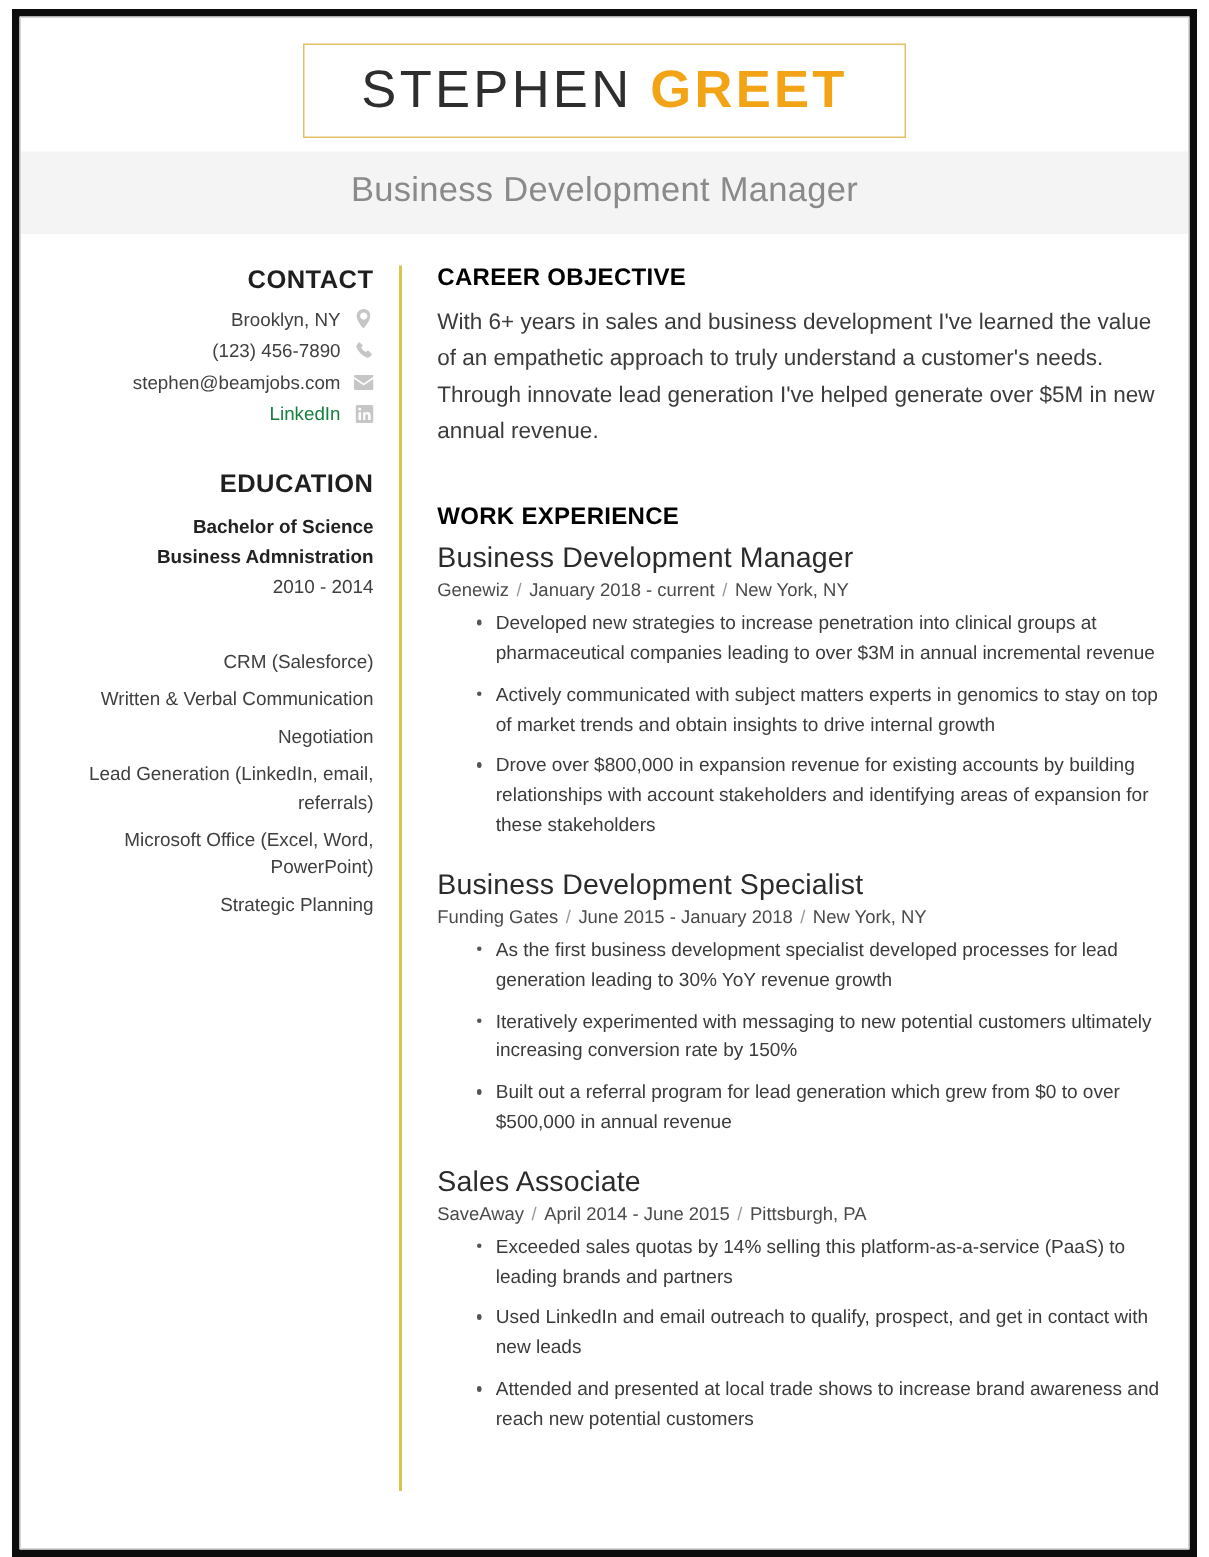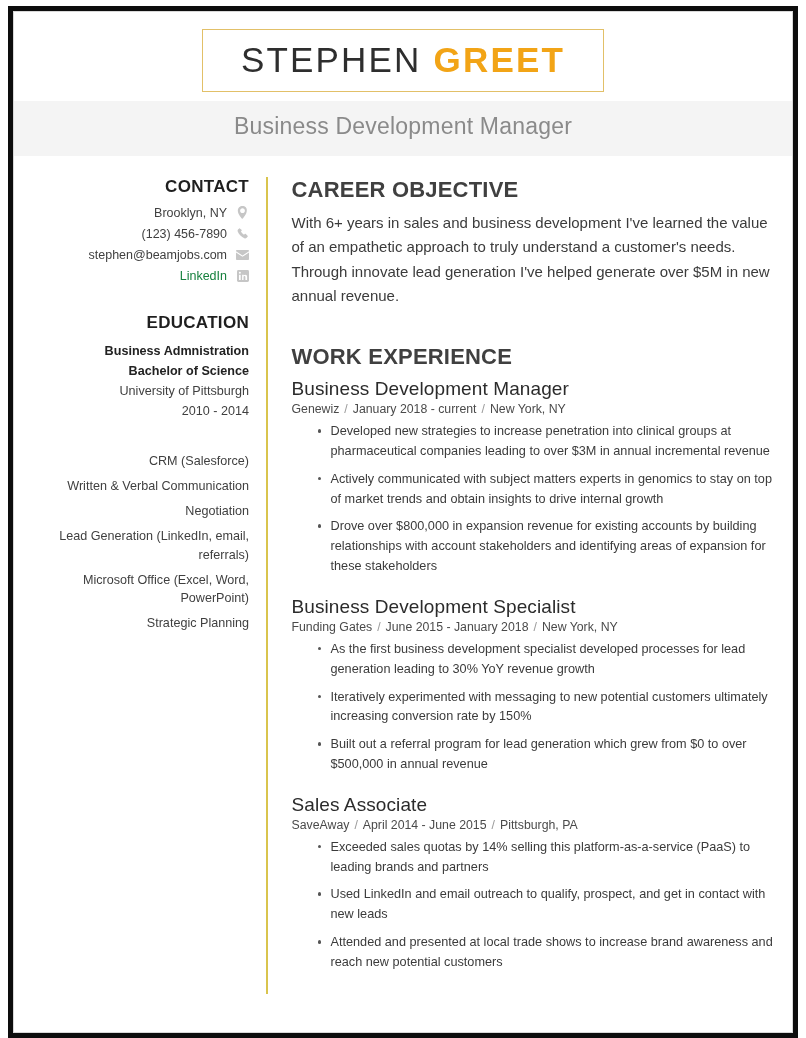--- a/index.html
+++ b/index.html
@@ -152,23 +152,23 @@
 
   .skill-line {
     font-size: 12.6px;
     color: #3f3f3f;
     line-height: 1.45;
     margin-bottom: 7px;
   }
 
   
   .main-heading {
-    font-size: 22px;
+    font-size: 16px;
     font-weight: 700;
-    color: #404040;
+    color: #000000;
     letter-spacing: 0.2px;
     margin: 0 0 8px 0;
   }
   .objective-text {
     font-size: 15px;
     color: #3b3b3b;
     line-height: 1.62;
     margin: 0;
   }
   .section-work { margin-top: 36px; }
@@ -273,23 +273,22 @@
                     <rect x="2" y="4.8" width="1.7" height="5.2" fill="#fff"></rect>
                     <circle cx="2.85" cy="2.7" r="1" fill="#fff"></circle>
                     <path fill="#fff" d="M5.1 4.8h1.6v.7c.3-.5.9-.8 1.6-.8 1.2 0 1.8.7 1.8 2.1V10H8.4V7.2c0-.7-.3-1.1-.9-1.1s-1 .4-1 1.1V10H5.1z"></path>
                   </svg>
             </span>
           </div>
         </div>
 
         <div class="side-block education">
           <div class="side-heading">EDUCATION</div>
+          <div class="edu-line strong">Bachelor of Science</div>
           <div class="edu-line strong">Business Admnistration</div>
-          <div class="edu-line strong">Bachelor of Science</div>
-          <div class="edu-line">University of Pittsburgh</div>
           <div class="edu-line">2010 - 2014</div>
         </div>
 
         <div class="side-block">
           <div class="skill-line">CRM (Salesforce)</div>
           <div class="skill-line">Written &amp; Verbal Communication</div>
           <div class="skill-line">Negotiation</div>
           <div class="skill-line">Lead Generation (LinkedIn, email, referrals)</div>
           <div class="skill-line">Microsoft Office (Excel, Word, PowerPoint)</div>
           <div class="skill-line">Strategic Planning</div>

